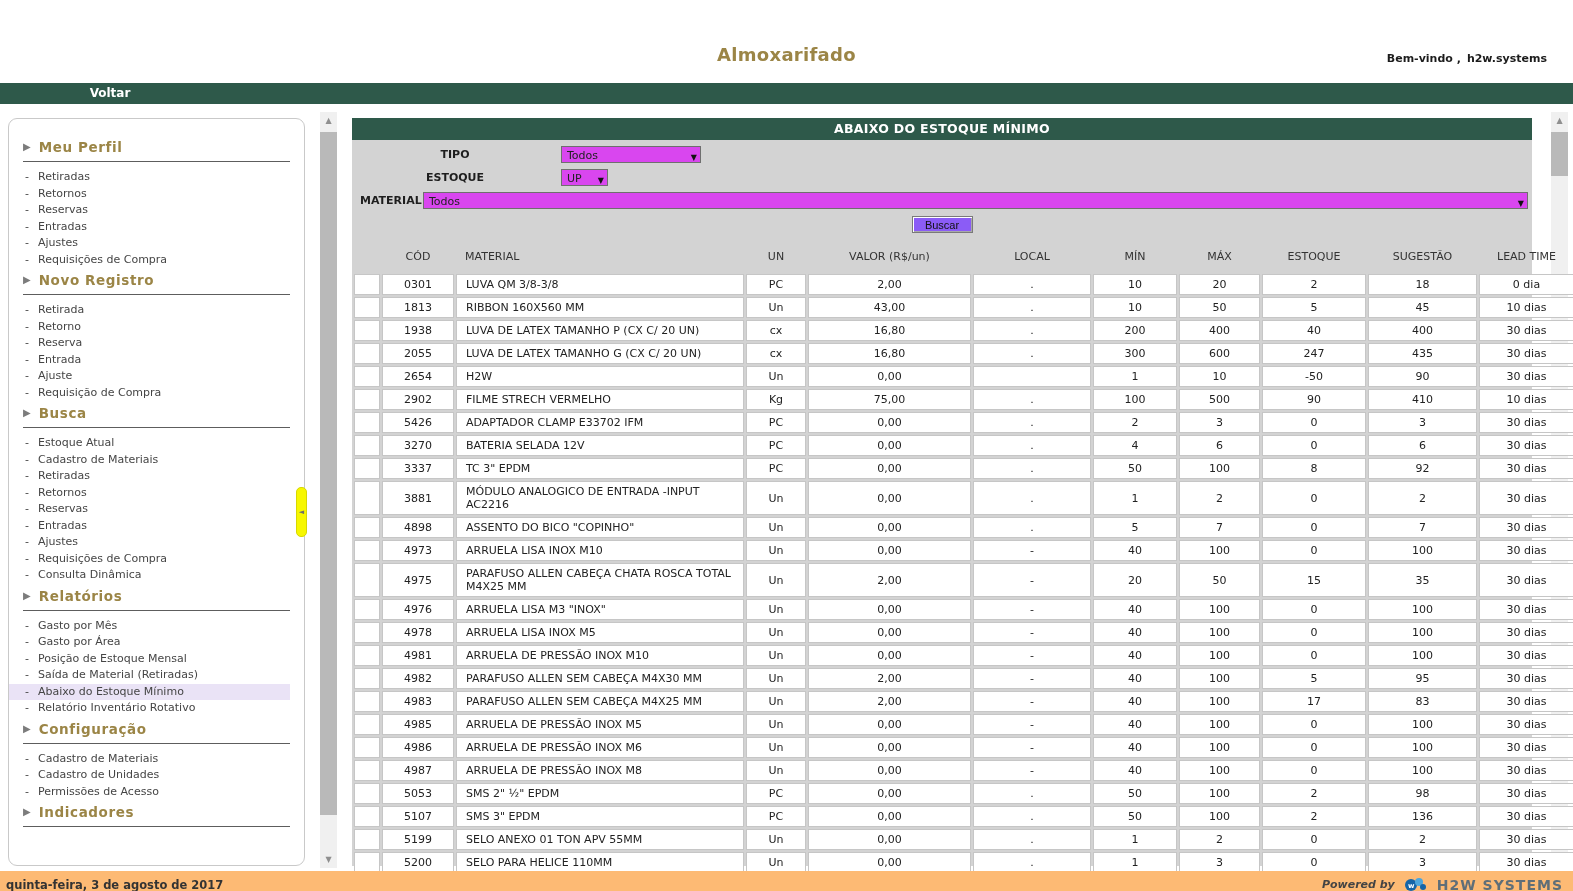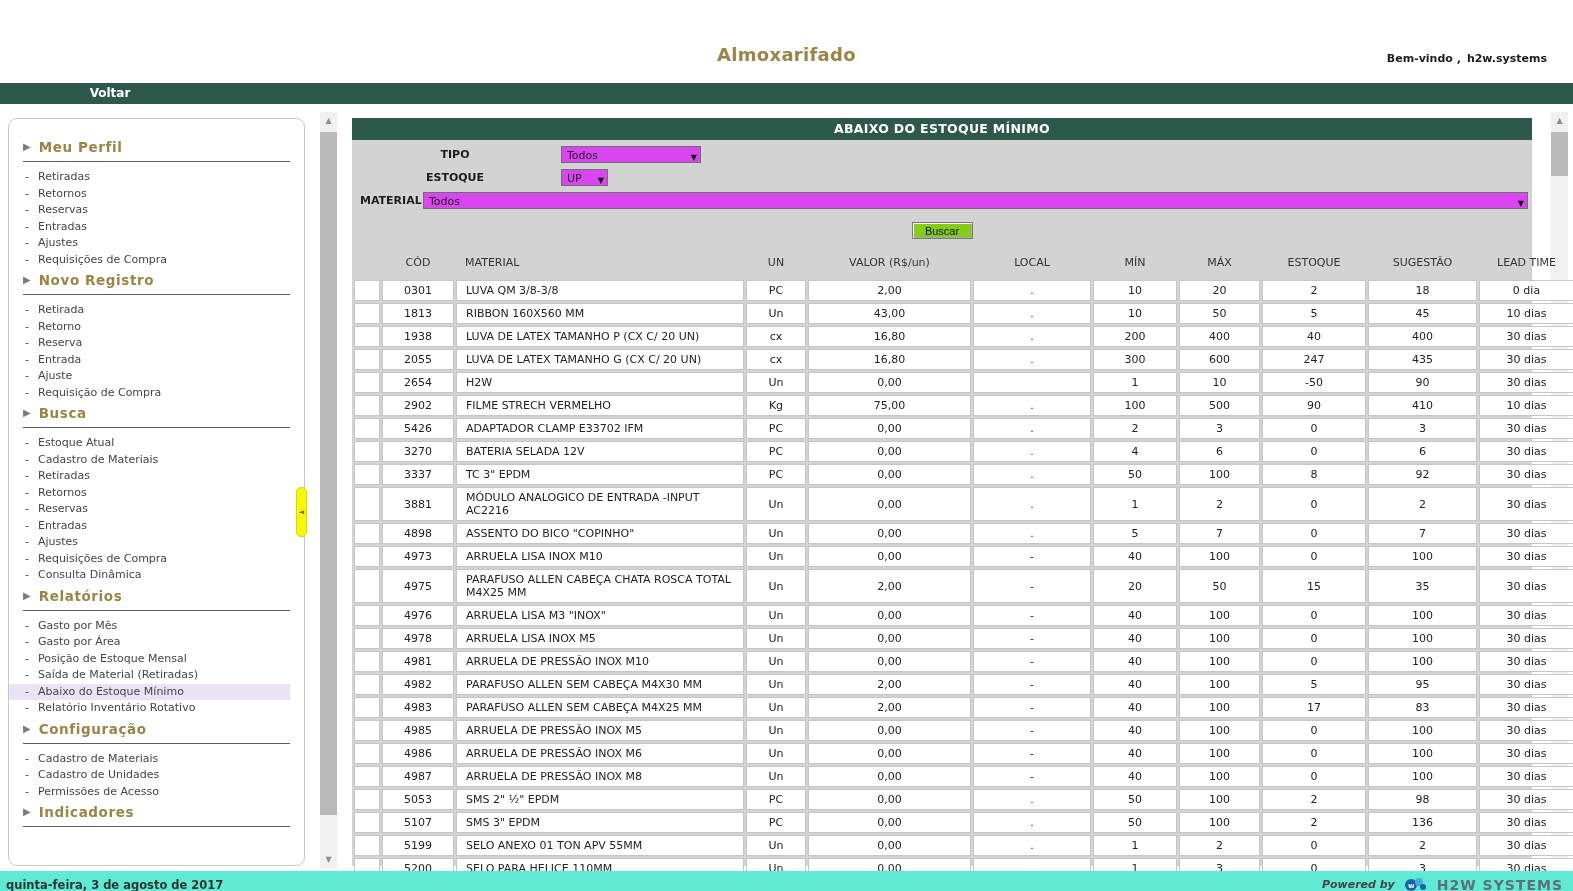--- a/index.html
+++ b/index.html
@@ -77,41 +77,40 @@
     font-size:11px; color:#222; padding:0 3px 0 5px; cursor:pointer;
   }
   .dd .caret { font-size:8px; color:#111; margin-left:6px; }
   .dd-tipo { width:140px; }
   .dd-estoque { width:47px; }
   .dd-material { flex:1; margin-right:4px; }
   .row-material { padding-left:8px; }
   .row-material .filter-label { width:60px; }
   .row-buscar { justify-content:center; margin-top:7px; }
   .btn {
-    font-size:11px; color:#111; background:#84cc16; border:1px solid #7a7a7a;
+    font-size:11px; color:#111; background:#8b5cf6; border:1px solid #7a7a7a;
     height:17px; width:61px; cursor:pointer; line-height:14px;
     box-shadow: inset 1px 1px 0 #fff, inset -1px -1px 0 #a9a9a9;
-    margin-top: 6px;
   }
   
   table.stock { border-collapse:separate; border-spacing:2px; width:1180px; margin-top:6px; table-layout:fixed; }
   table.stock th {
     font-size:11px; font-weight:normal; color:#333; padding:9px 4px; text-align:center; white-space:nowrap;
   }
   table.stock th.al { text-align:left; padding-left:9px; }
   table.stock td {
     background:#fff; border:1px solid #c6c6c6; font-size:11px; color:#222;
     padding:3px 4px; text-align:center; line-height:13px; overflow:hidden;
   }
   table.stock td.al { text-align:left; padding-left:9px; }
   table.stock td.pad { padding:0; }
   
   .footer {
     position:absolute; left:0; top:871px; width:100%; height:20px;
-    background:#5eead4; display:flex; align-items:center; justify-content:space-between;
+    background:#fdba74; display:flex; align-items:center; justify-content:space-between;
     padding:7px 10px 0 6px;
   }
   .footer-date { font-size:11.5px; font-weight:bold; color:#333; }
   .powered { display:flex; align-items:center; gap:8px; }
   .powered-by { font-size:11px; font-weight:bold; font-style:italic; color:#444; }
   .brand-text { font-size:14px; font-weight:bold; color:#5f6e78; letter-spacing:1px; }
   .logo-circles { display:flex; align-items:center; }
 </style>
 </head>
 <body>

